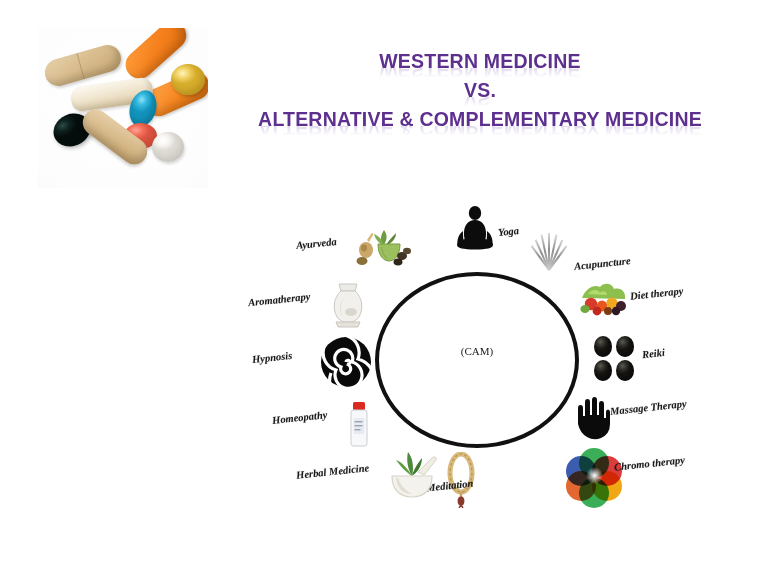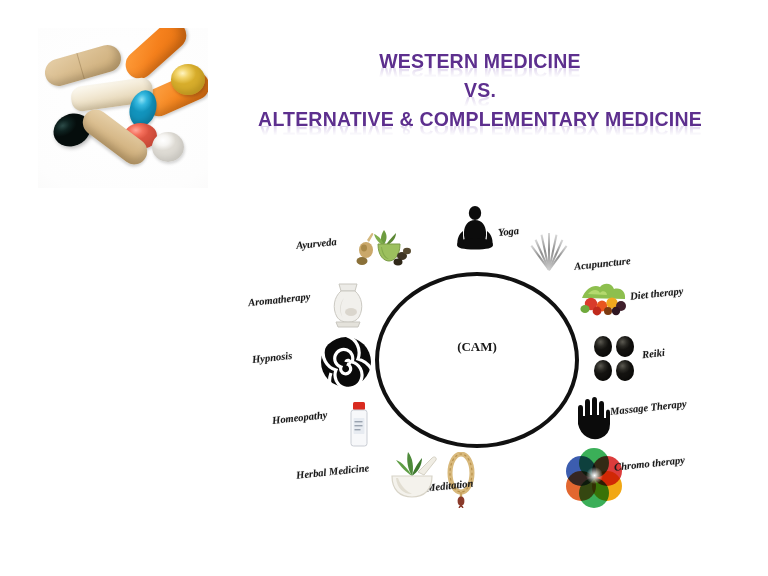--- a/index.html
+++ b/index.html
@@ -105,21 +105,21 @@
   #cam-circle{
     position:absolute;left:127px;top:76px;width:204px;height:176px;
     border:4px solid #111;border-radius:50%;
     box-sizing:border-box;background:#fff;
   }
   #cam-center-text{
     position:absolute;left:131px;top:140px;width:196px;text-align:center;
     font-family:"Liberation Serif", serif;color:#1a1a1a;
   }
   #cam-title{font-size:11.5px;font-weight:bold;letter-spacing:.1px;}
-  #cam-sub{font-size:13px;font-weight:bold;margin-top:3px;}
+  #cam-sub{font-size:11px;font-weight:normal;margin-top:9px;}
 
   .cam-node{position:absolute;}
   .cam-label{
     position:absolute;
     font-family:"Liberation Serif", serif;
     font-style:italic;font-weight:bold;
     color:#1a1a1a;font-size:10.5px;
     white-space:nowrap;
     transform:rotate(-6deg);
     text-shadow:0 0 1px rgba(0,0,0,.25);

